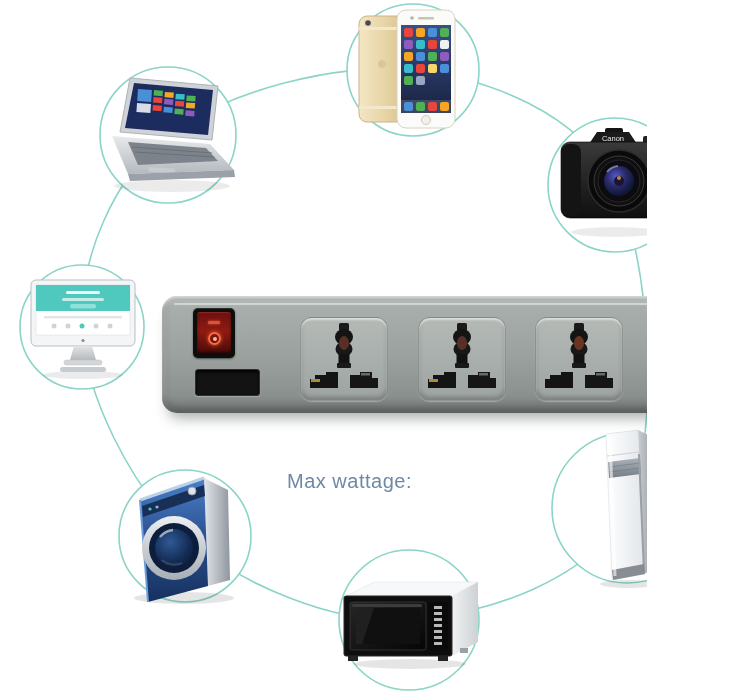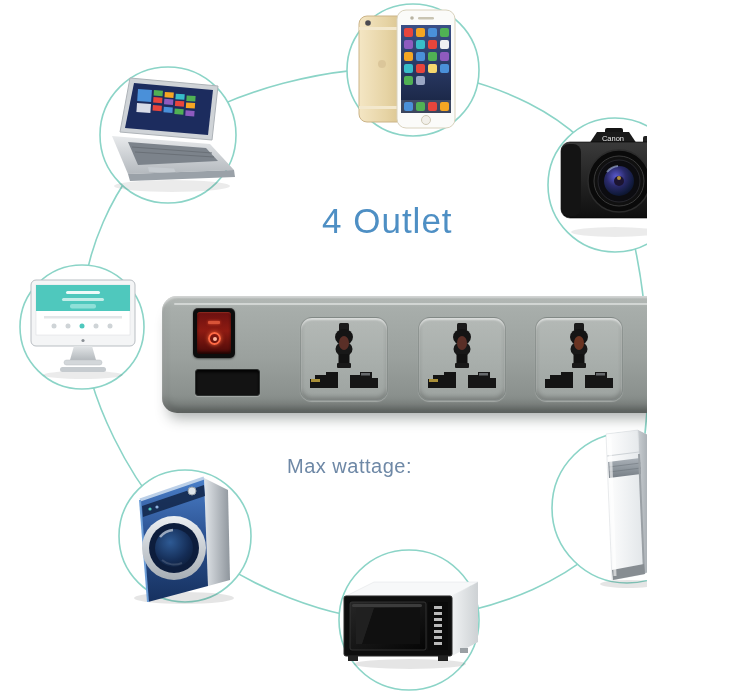--- a/index.html
+++ b/index.html
@@ -8,21 +8,21 @@
     font-family:"Liberation Sans", sans-serif;
     text-align:center;
   }
   .abs{position:absolute;}
   
   .title{
     position:absolute;left:322px;top:201px;
     font-size:35px;color:#4e8fc4;letter-spacing:1px;font-weight:400;
   }
   .wattage{
-    position:absolute;left:287px;top:455px;display:flex;align-items:baseline;gap:8px;
+    position:absolute;left:287px;top:470px;display:flex;align-items:baseline;gap:8px;
   }
   .wattage .lbl{font-size:20px;color:#6e88a6;letter-spacing:.5px;}
   .wattage .val{font-size:27px;color:#549ad6;letter-spacing:1px;}
   
   .strip{
     position:absolute;left:162px;top:296px;width:583px;height:117px;
     background:linear-gradient(180deg,#b9bebb 0%,#a8aeab 10%,#9ba19e 52%,#8b918e 84%,#747a77 100%);
     border-radius:15px 26px 26px 15px;
     box-shadow:0 12px 14px -7px rgba(40,50,48,.40),
                inset 0 2px 2px rgba(255,255,255,.45),
@@ -383,18 +383,17 @@
         <ellipse cx="43" cy="25" rx="5" ry="7" fill="#5f5a28" opacity="0.85"></ellipse>
         <rect x="37.5" y="36" width="11" height="10" rx="1.5" fill="#121212"></rect>
         <rect x="36" y="45" width="14" height="5" rx="1" fill="#191919"></rect>
         <path d="M9 70 L9 61 L14 61 L14 57 L25 57 L25 54 L37 54 L37 70 Z" fill="#141414"></path>
         <path d="M49 70 L49 57 L59 57 L59 54 L71 54 L71 60 L77 60 L77 70 Z" fill="#161616"></path>
         <rect x="60" y="55" width="9" height="2.5" fill="#8a8f93" opacity="0.7"></rect>
       </svg>
     </div>
   </div>
 
-  <div class="title">4 Outlet</div>
   <div class="wattage">
     <span class="lbl">Max wattage:</span>
   </div>
 
 </div>
 
 </body></html>

